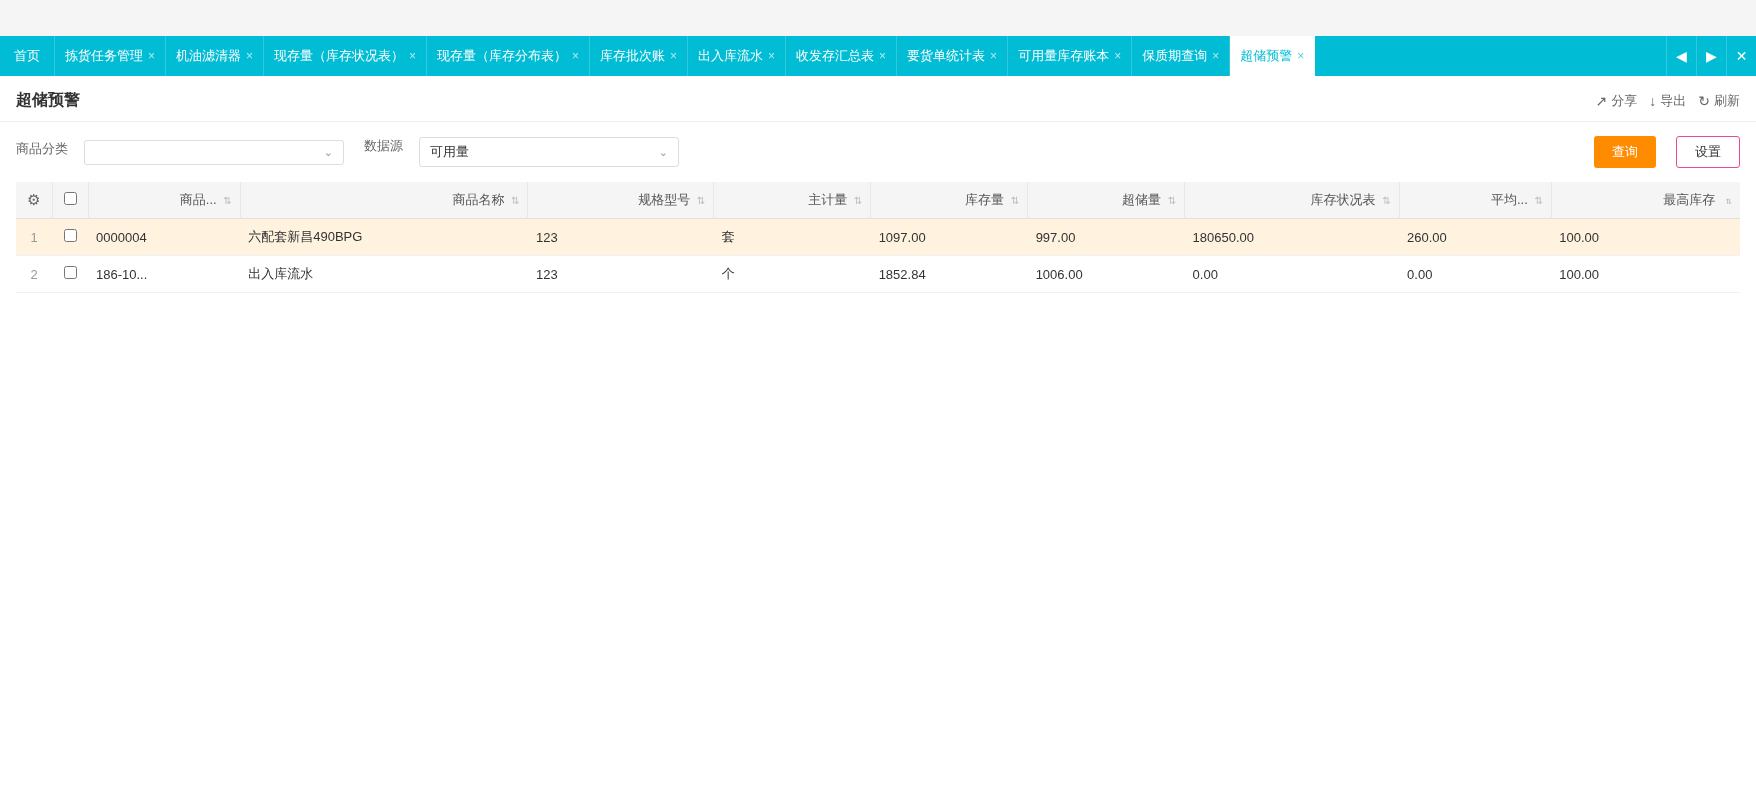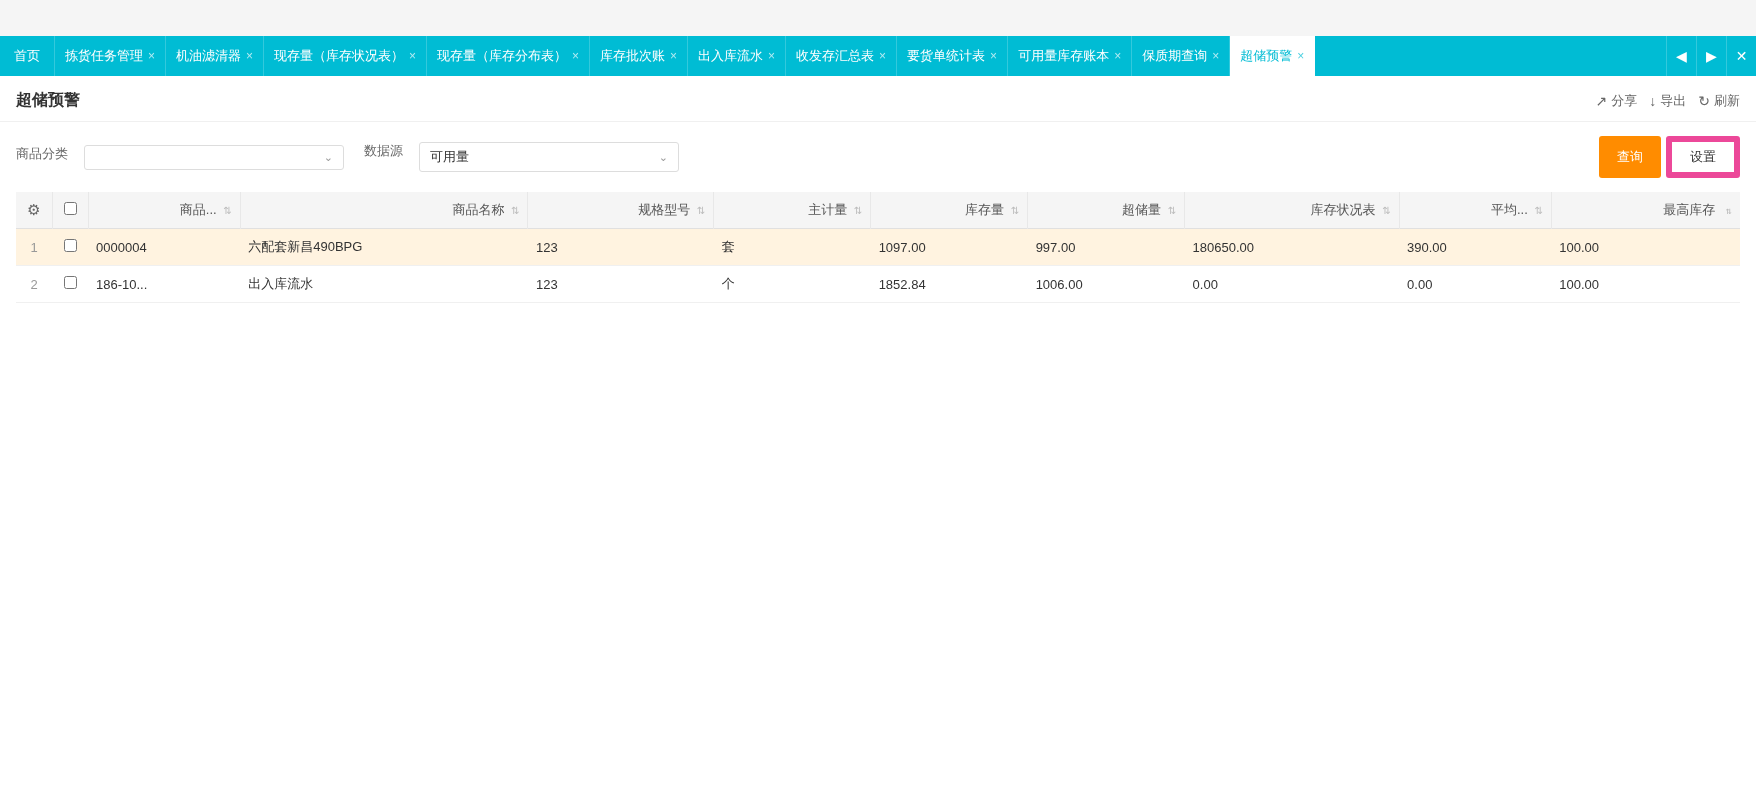--- a/index.html
+++ b/index.html
@@ -126,35 +126,35 @@
       background: #fff;
       justify-content: space-between;
       font-size: 13px;
       color: #333;
     }
     .filter-select .chevron { color: #999; font-size: 11px; margin-left: 8px; }
 
     .filter-actions {
       margin-left: auto;
       display: flex;
-      gap: 5px;
+      gap: 20px;
     }
     .btn-query {
       background: #ff8c00;
       color: #fff;
       border: none;
       border-radius: 3px;
       padding: 6px 18px;
       cursor: pointer;
       font-size: 13px;
     }
     .btn-settings {
       background: #fff;
       color: #333;
-      border: 6px solid #ec4899;
+      border: 1px solid #ec4899;
       border-radius: 3px;
       padding: 6px 18px;
       cursor: pointer;
       font-size: 13px;
     }
 
     
     .table-container {
       padding: 0 16px;
     }
@@ -355,21 +355,21 @@
     <td class="col-checkbox">
       <input type="checkbox" style="">
     </td>
     <td>0000004</td>
     <td>六配套新昌490BPG</td>
     <td>123</td>
     <td>套</td>
     <td>1097.00</td>
     <td>997.00</td>
     <td>180650.00</td>
-    <td>390.00</td>
+    <td>260.00</td>
     <td>100.00</td>
   </tr>
           <tr>
     <td class="row-num">2</td>
     <td class="col-checkbox">
       <input type="checkbox" style="">
     </td>
     <td>186-10...</td>
     <td>出入库流水</td>
     <td>123</td>

